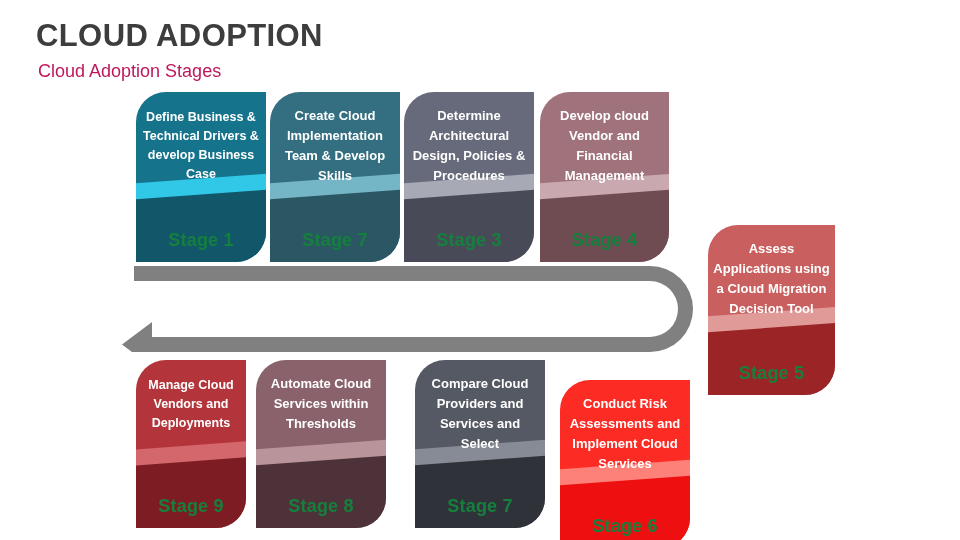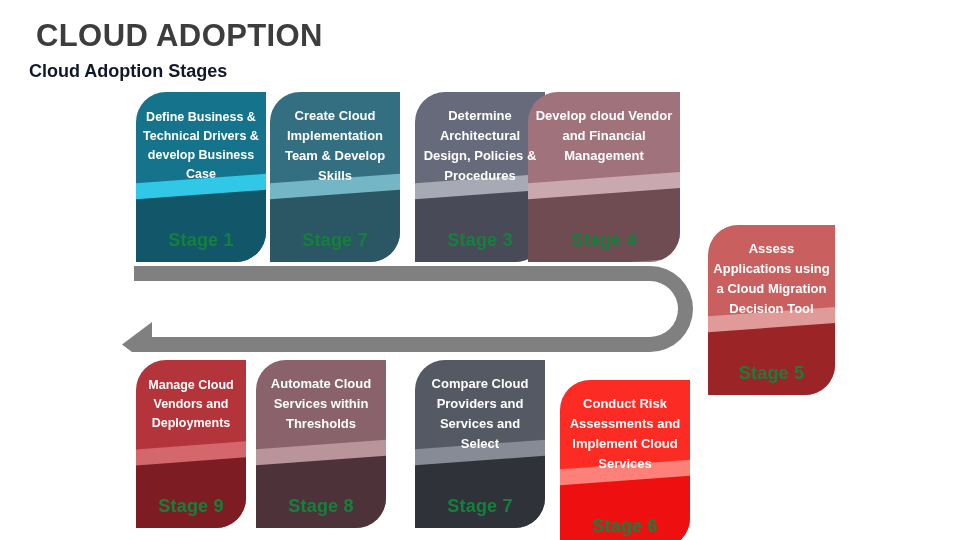--- a/index.html
+++ b/index.html
@@ -27,25 +27,25 @@
     left: 36px;
     top: 18px;
     font-size: 31px;
     font-weight: bold;
     letter-spacing: 0.4px;
     color: #3d3d3d;
     white-space: nowrap;
   }
   .subtitle {
     position: absolute;
-    left: 29px;
+    left: 38px;
     top: 61px;
     font-size: 18px;
-    font-weight: bold;
-    color: #0f172a;
+    font-weight: normal;
+    color: #be185d;
     white-space: nowrap;
   }
 
   
   .card {
     position: absolute;
     overflow: hidden;
     border-radius: 30px 0 30px 0;
   }
   .card .body {
@@ -133,28 +133,28 @@
         <div class="desc">Define Business &amp; Technical Drivers &amp; develop Business Case</div>
         <div class="stage">Stage 1</div>
       </div>
       <div class="card" style="left: 270px; top: 92px; width: 130px; height: 170px;">
         <div class="body" style="background: rgb(51, 111, 128);"></div>
         <div class="band" style="background: rgb(116, 182, 198); top: 92px; transform: rotate(-4.2deg);"></div>
         <div class="foot" style="background: rgb(43, 86, 99); top: 108px; transform: rotate(-4.2deg);"></div>
         <div class="desc">Create Cloud Implementation Team &amp; Develop Skills</div>
         <div class="stage">Stage 7</div>
       </div>
-      <div class="card" style="left: 415px; top: 92px; width: 130px; height: 170px;">
+      <div class="card" style="left: 404px; top: 92px; width: 130px; height: 170px;">
         <div class="body" style="background: rgb(102, 106, 122);"></div>
         <div class="band" style="background: rgb(167, 170, 181); top: 92px; transform: rotate(-4.2deg);"></div>
         <div class="foot" style="background: rgb(72, 75, 87); top: 108px; transform: rotate(-4.2deg);"></div>
         <div class="desc">Determine Architectural Design, Policies &amp; Procedures</div>
         <div class="stage">Stage 3</div>
       </div>
-      <div class="card" style="left: 528px; top: 92px; width: 152px; height: 170px;">
+      <div class="card" style="left: 540px; top: 92px; width: 129px; height: 170px;">
         <div class="body" style="background: rgb(160, 115, 124);"></div>
         <div class="band" style="background: rgb(201, 169, 175); top: 92px; transform: rotate(-4.2deg);"></div>
         <div class="foot" style="background: rgb(111, 75, 82); top: 108px; transform: rotate(-4.2deg);"></div>
         <div class="desc">Develop cloud Vendor and Financial Management</div>
         <div class="stage">Stage 4</div>
       </div>
       <div class="card" style="left: 708px; top: 225px; width: 127px; height: 170px;">
         <div class="body" style="background: rgb(202, 95, 95);"></div>
         <div class="band" style="background: rgb(224, 154, 151); top: 92px; transform: rotate(-4.2deg);"></div>
         <div class="foot" style="background: rgb(155, 36, 39); top: 108px; transform: rotate(-4.2deg);"></div>

